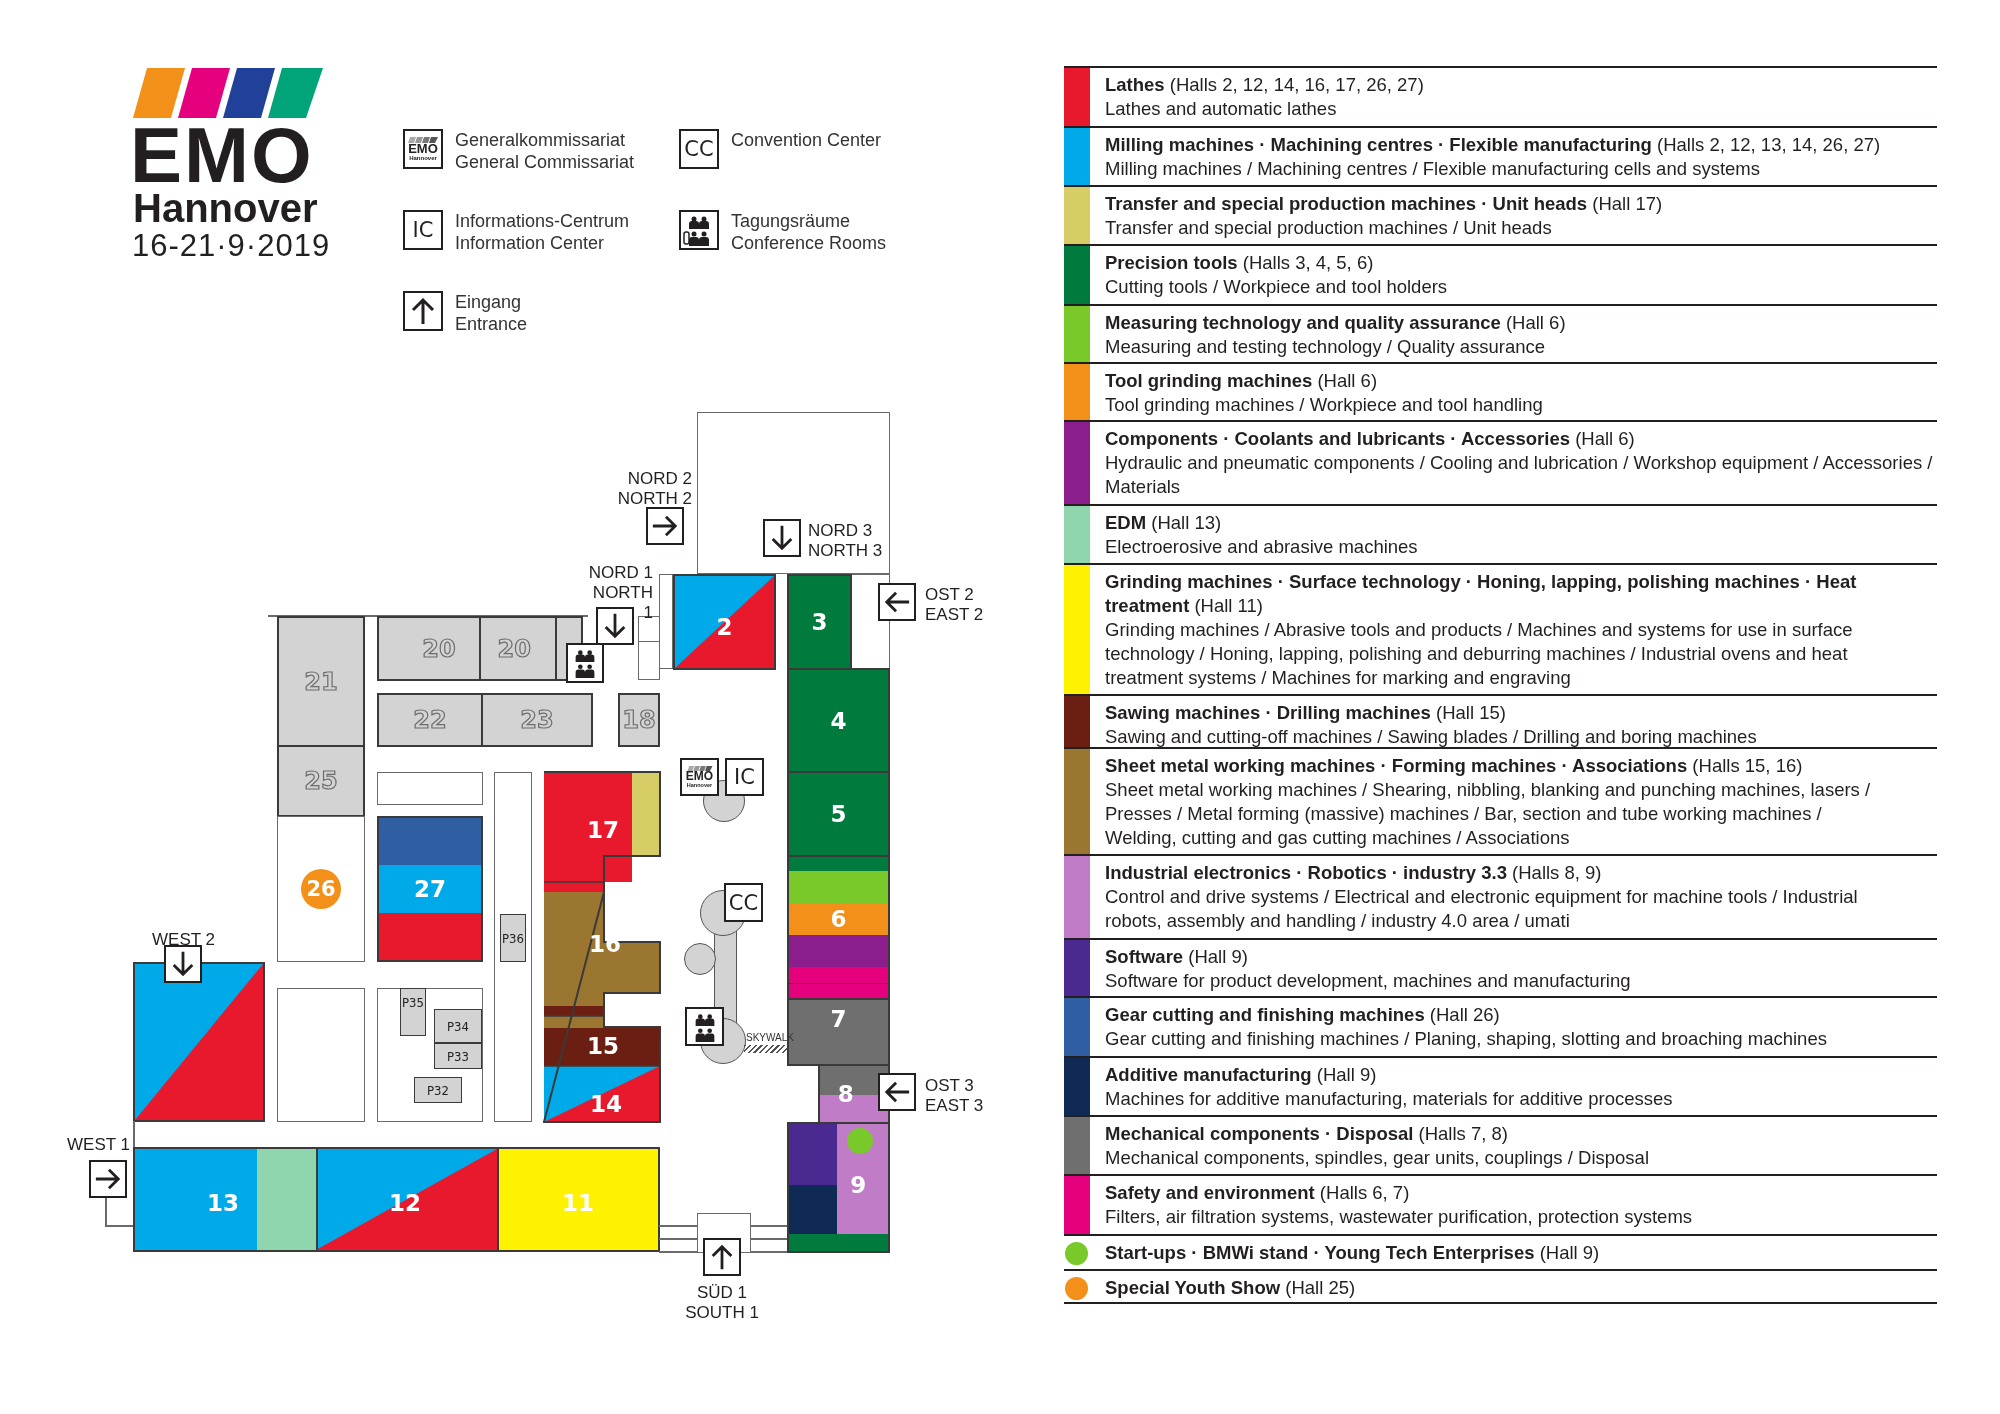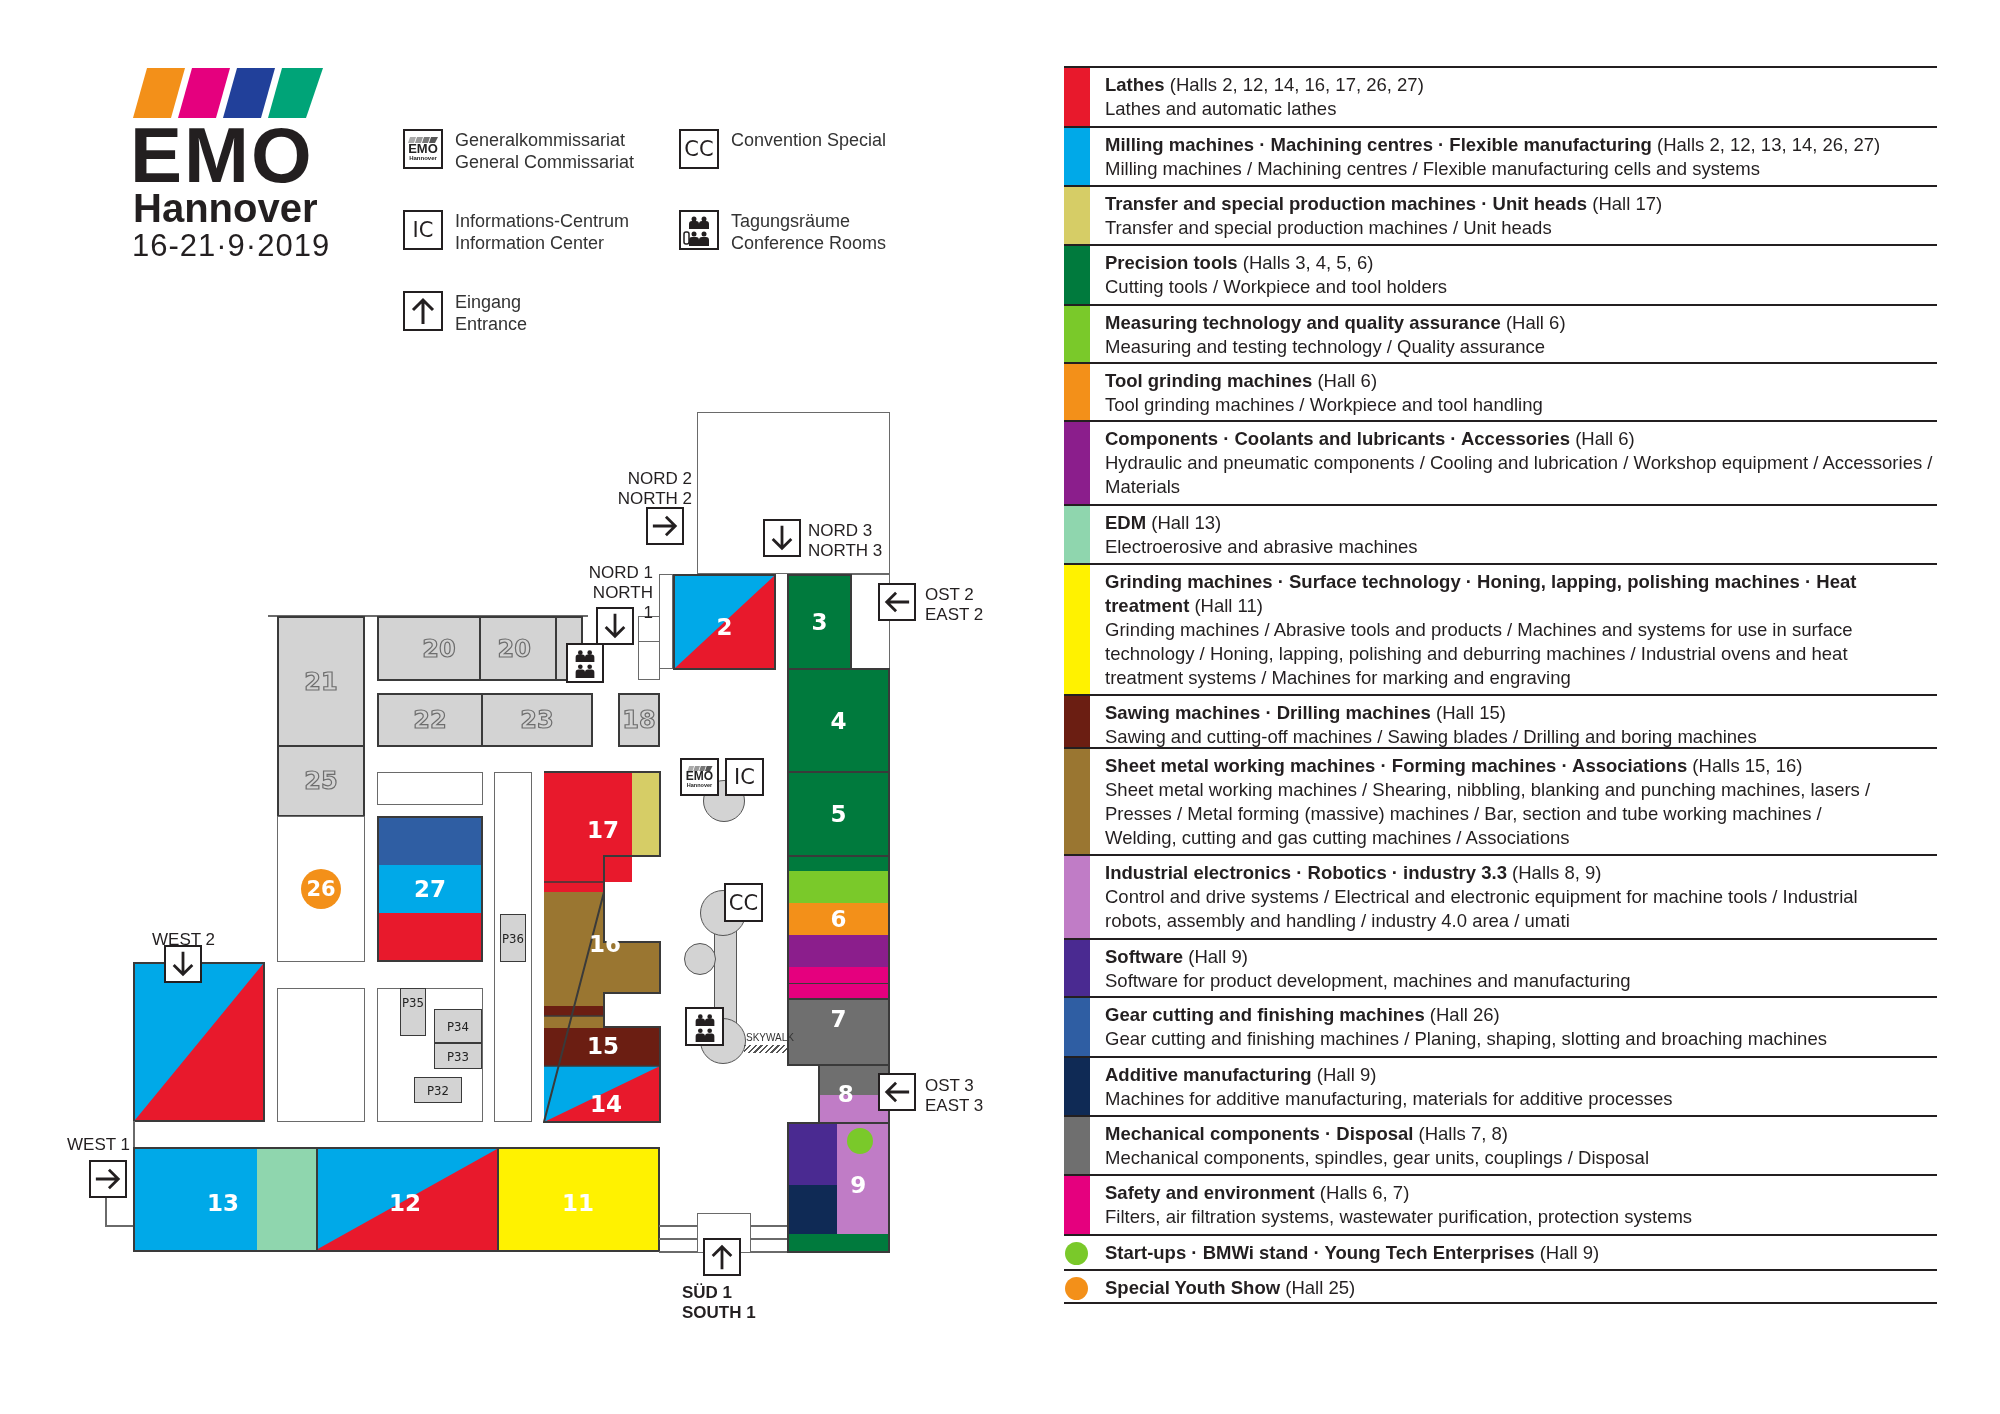--- a/index.html
+++ b/index.html
@@ -70,21 +70,21 @@
 </div>
 <div class="abs ikey-text" style="left:455px;top:129px;">
   <div>Generalkommissariat</div>
     <div>General Commissariat</div>
 </div>
 
 <div class="abs ikey-box" style="left:679px;top:129px;">
   <span class="box-letters">CC</span>
 </div>
 <div class="abs ikey-text" style="left:731px;top:129px;">
-  <div>Convention Special</div>
+  <div>Convention Center</div>
 </div>
 
 <div class="abs ikey-box" style="left:403px;top:210px;">
   <span class="box-letters">IC</span>
 </div>
 <div class="abs ikey-text" style="left:455px;top:210px;">
   <div>Informations-Centrum</div>
     <div>Information Center</div>
 </div>
 
@@ -353,21 +353,21 @@
   <div class="entrance-label" style="left:925px;top:1076px;">
     <div>OST 3</div>
       <div>EAST 3</div>
   </div>
 
   <div class="entrance" style="left:703px;top:1238px;">
     <svg width="28" height="28" viewBox="0 0 30 30">
         <path d="M15 28 V4 M5 14 L15 4 L25 14" stroke="#231f20" stroke-width="3" fill="none"></path>
       </svg>
   </div>
-  <div class="entrance-label" style="left:682px;top:1283px;text-align:left;width:80px;font-weight:bold;">
+  <div class="entrance-label" style="left:682px;top:1283px;text-align:center;width:80px;">
     <div>SÜD 1</div>
       <div>SOUTH 1</div>
   </div>
 
   <div class="entrance-label" style="left:67px;top:1135px;">
     <div>WEST 1</div>
   </div>
   <div class="entrance" style="left:89px;top:1160px;">
     <svg width="28" height="28" viewBox="0 0 30 30">
         <path d="M2 15 H26 M16 5 L26 15 L16 25" stroke="#231f20" stroke-width="3" fill="none"></path>

